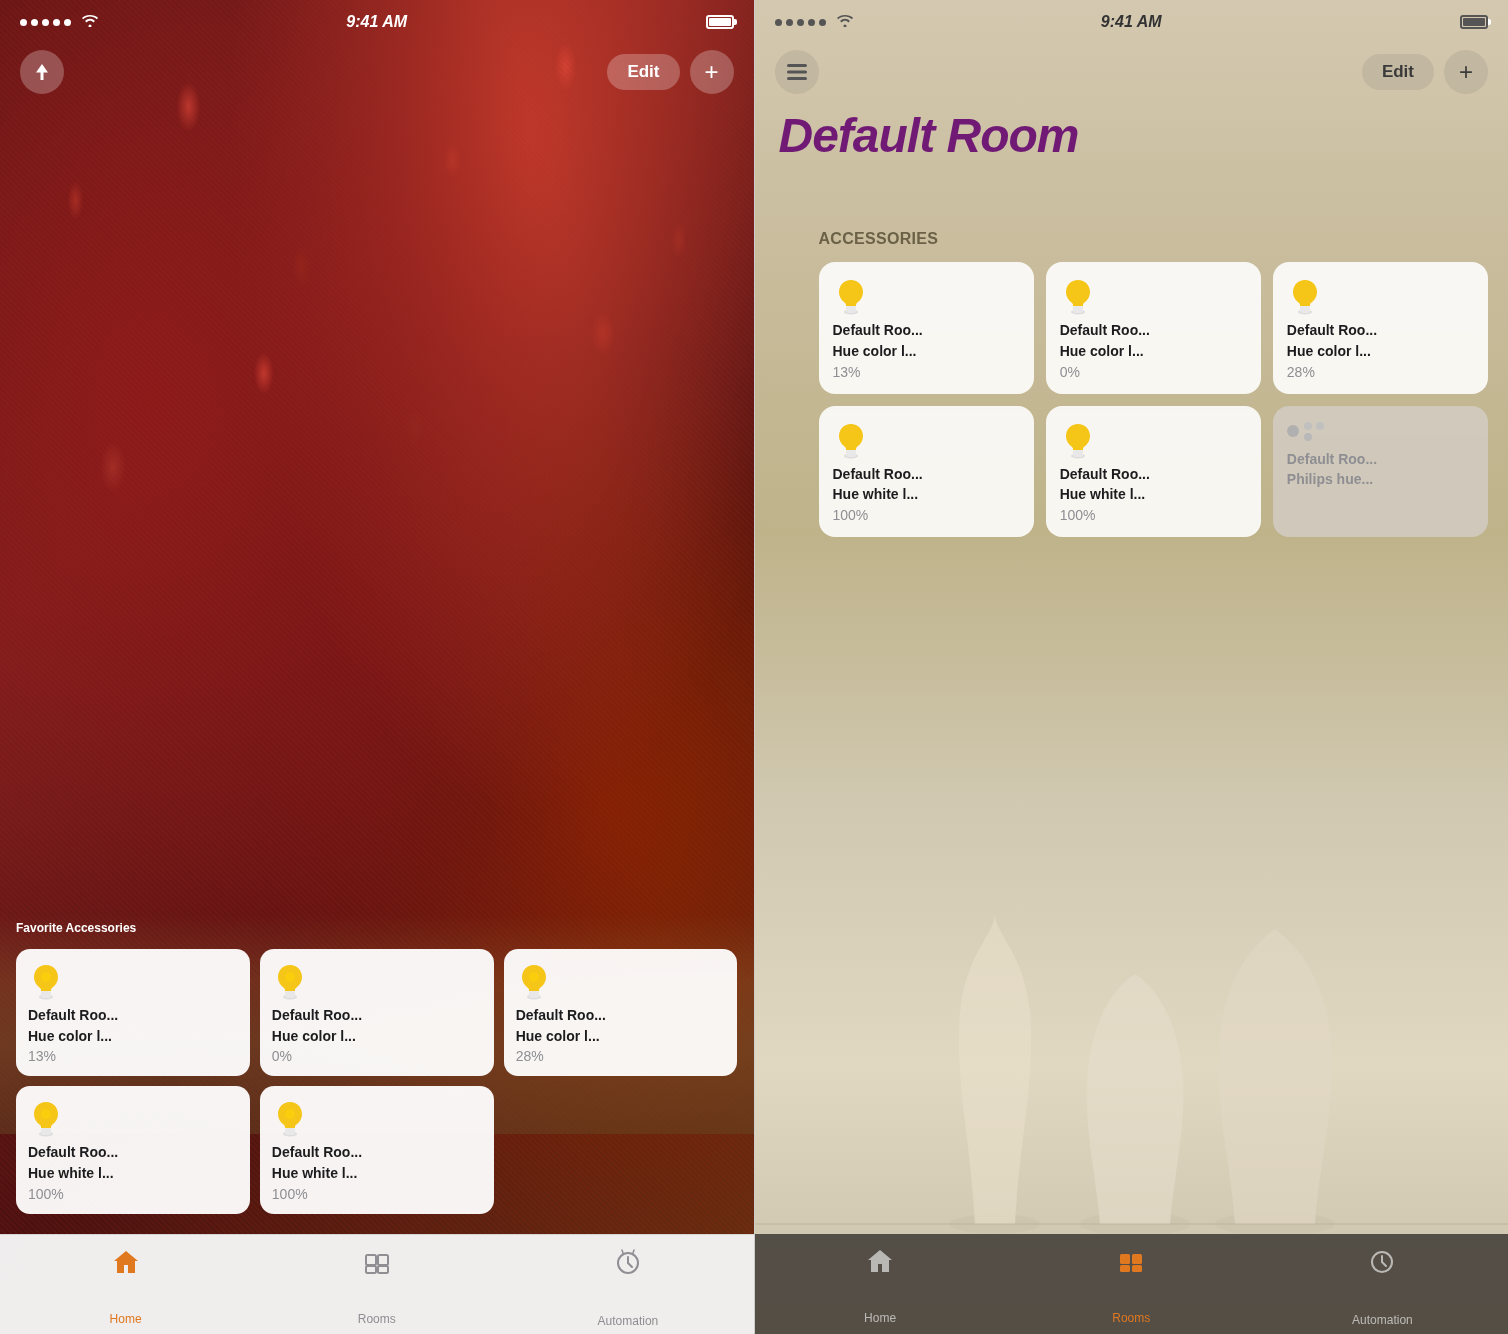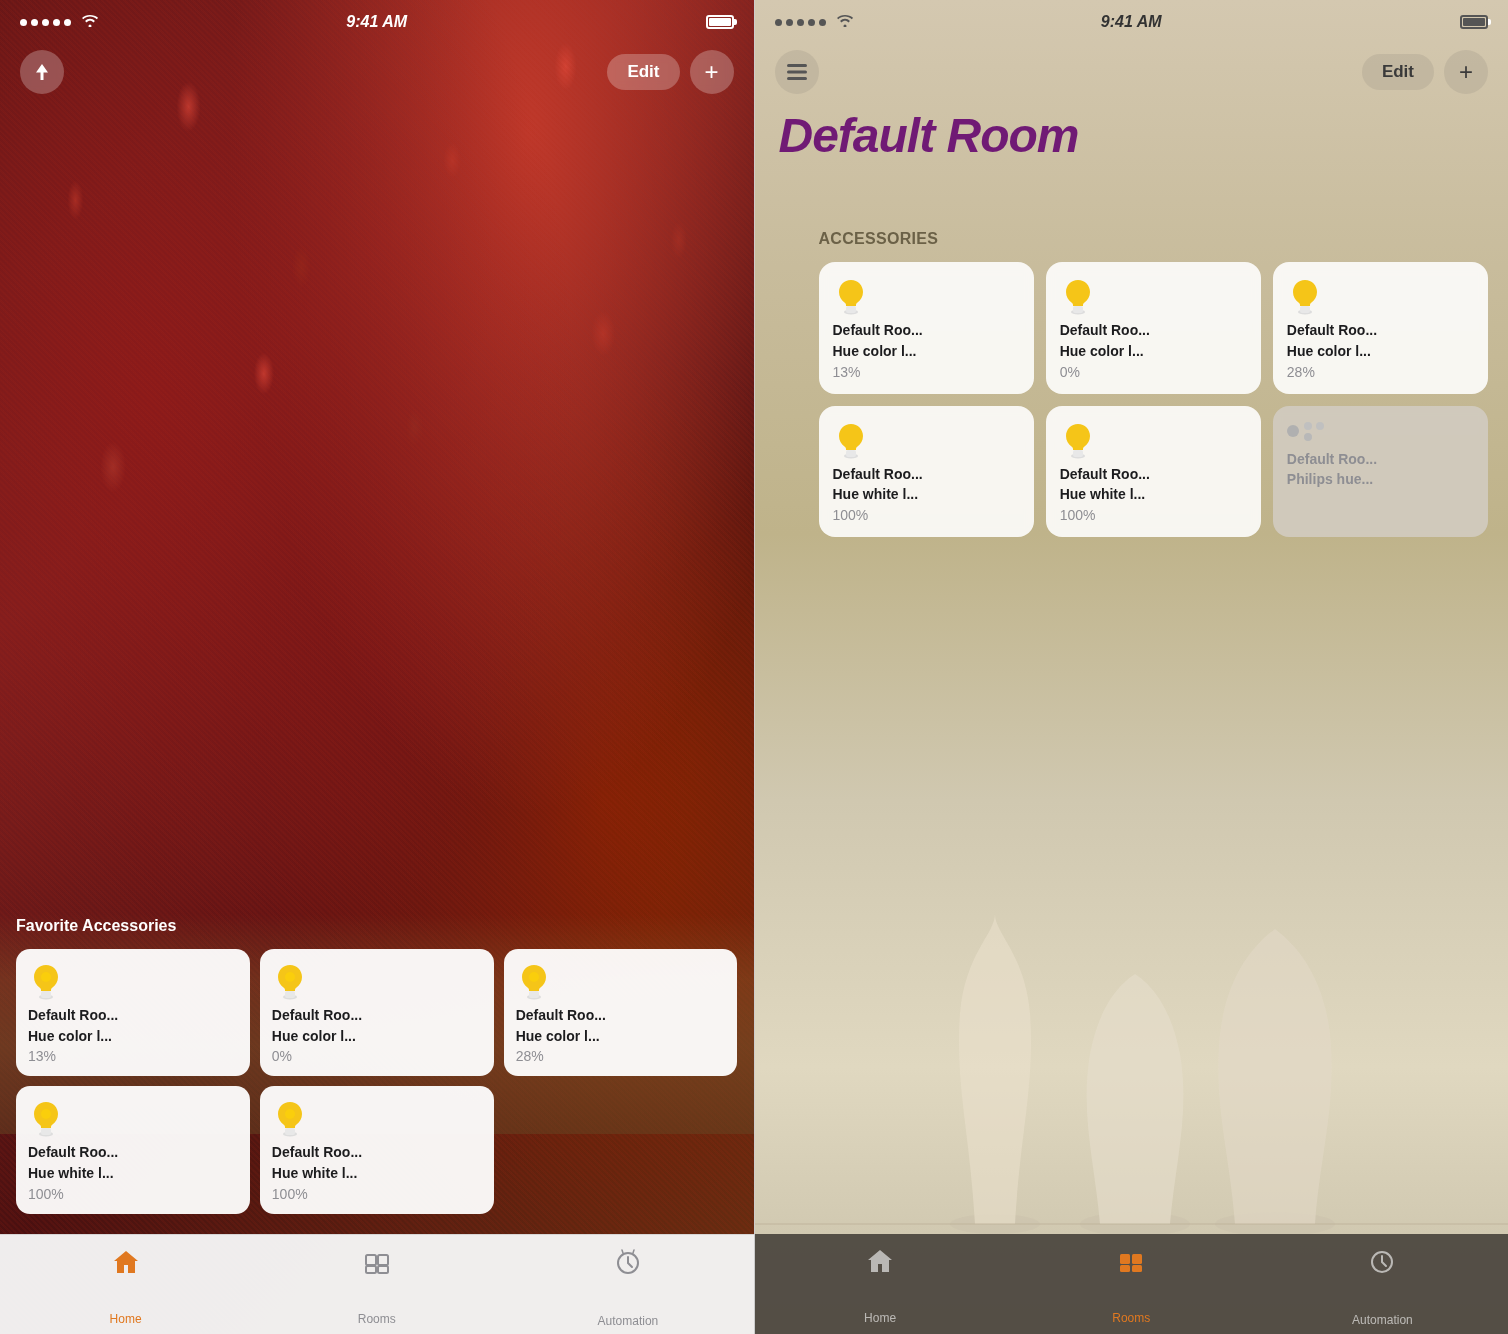--- a/index.html
+++ b/index.html
@@ -246,21 +246,21 @@
       position: absolute;
       bottom: 120px;
       left: 0;
       right: 0;
       z-index: 10;
       padding: 0 16px;
     }
 
     .section-title-left {
       color: white;
-      font-size: 16px;
+      font-size: 12px;
       font-weight: 700;
       margin-bottom: 14px;
     }
 
     .accessories-grid-left {
       display: grid;
       grid-template-columns: repeat(3, 1fr);
       gap: 10px;
     }
 

